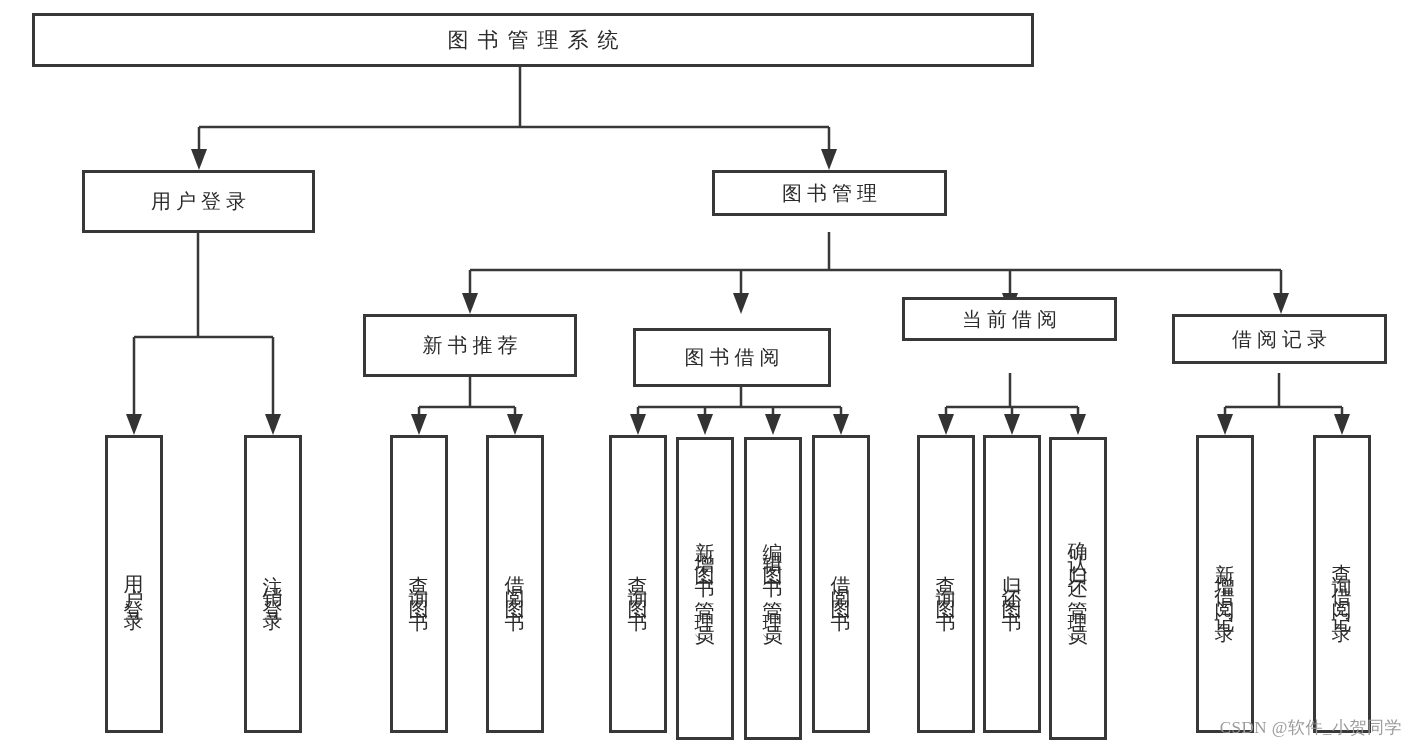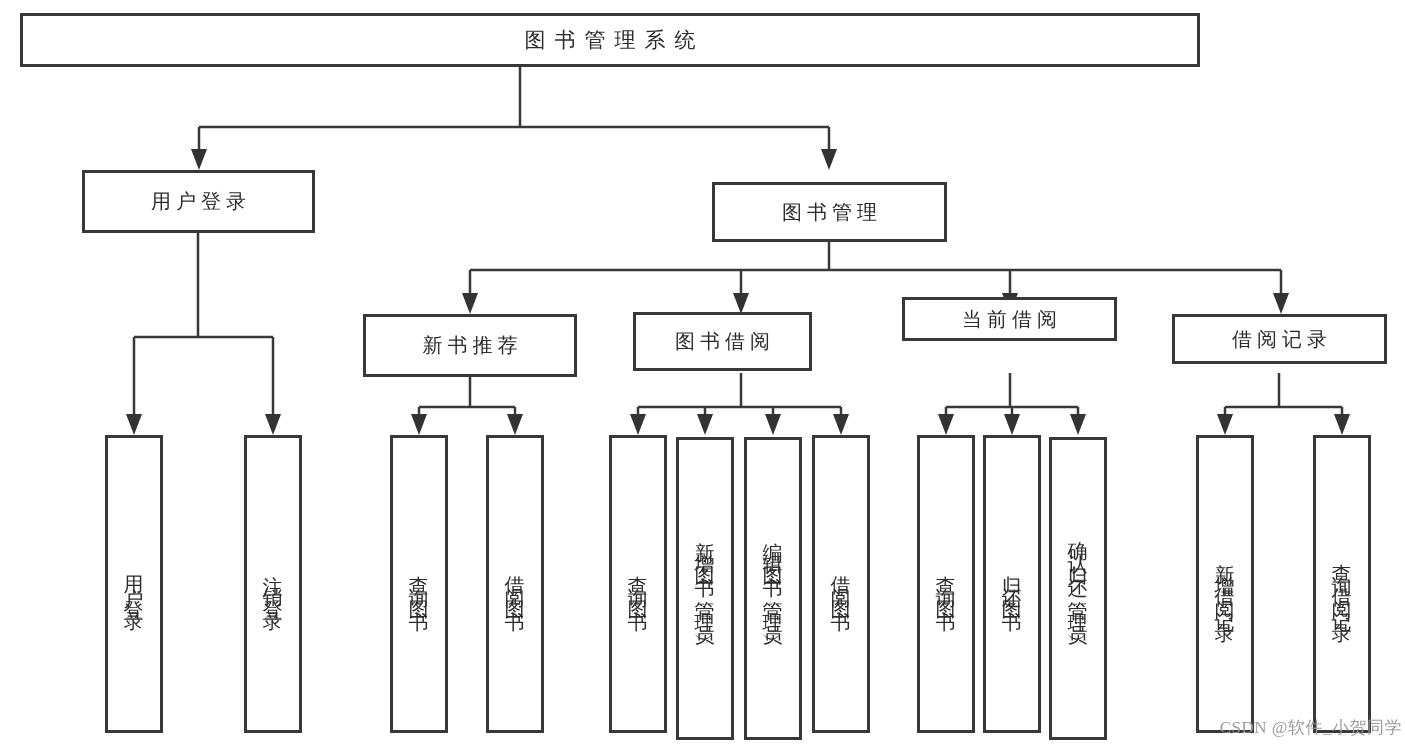--- a/index.html
+++ b/index.html
@@ -54,35 +54,35 @@
       <polygon points="765,414 781,414 773,435"></polygon>
       <polygon points="833,414 849,414 841,435"></polygon>
       <polygon points="938,414 954,414 946,435"></polygon>
       <polygon points="1004,414 1020,414 1012,435"></polygon>
       <polygon points="1070,414 1086,414 1078,435"></polygon>
       <polygon points="1217,414 1233,414 1225,435"></polygon>
       <polygon points="1334,414 1350,414 1342,435"></polygon>
     </g>
   </svg>
 
-  <div class="node title" style="left:20px;top:13px;width:1180px;height:54px">
+  <div class="node title" style="left:32px;top:13px;width:1002px;height:54px">
     <span class="h-label">图书管理系统</span>
   </div>
 
   <div class="node" style="left:82px;top:170px;width:233px;height:63px">
     <span class="h-label">用户登录</span>
   </div>
-  <div class="node" style="left:712px;top:182px;width:235px;height:60px">
+  <div class="node" style="left:712px;top:170px;width:235px;height:46px">
     <span class="h-label">图书管理</span>
   </div>
 
   <div class="node" style="left:363px;top:314px;width:214px;height:63px">
     <span class="h-label">新书推荐</span>
   </div>
-  <div class="node" style="left:633px;top:312px;width:179px;height:59px">
+  <div class="node" style="left:633px;top:328px;width:198px;height:59px">
     <span class="h-label">图书借阅</span>
   </div>
   <div class="node" style="left:902px;top:297px;width:215px;height:44px">
     <span class="h-label">当前借阅</span>
   </div>
   <div class="node" style="left:1172px;top:314px;width:215px;height:50px">
     <span class="h-label">借阅记录</span>
   </div>
 
   <div class="node" style="left:105px;top:435px;width:58px;height:298px">

